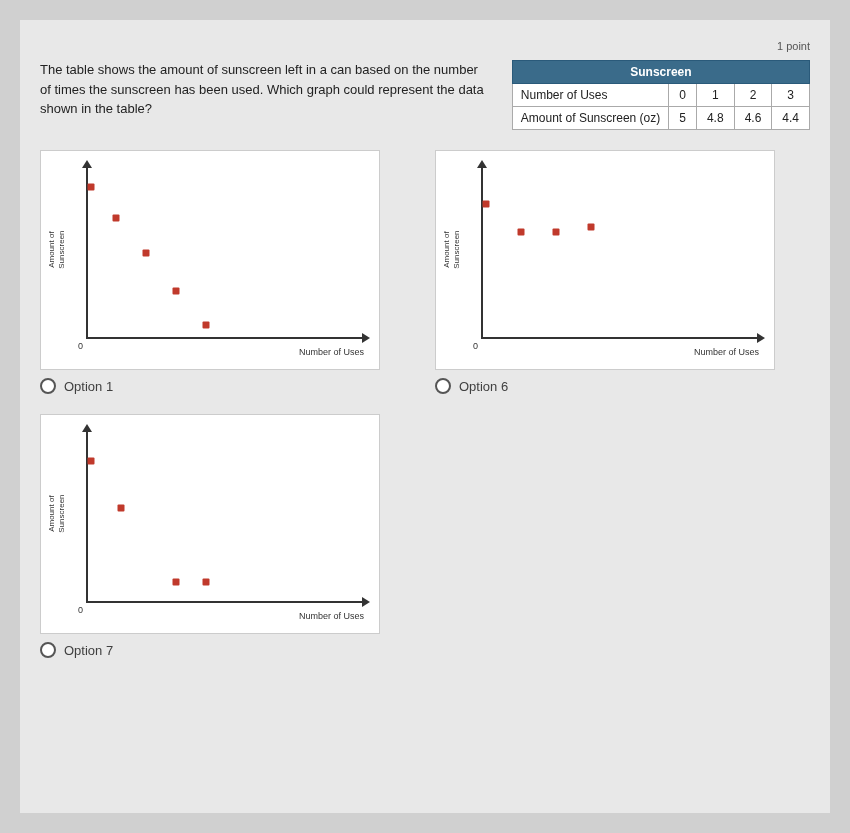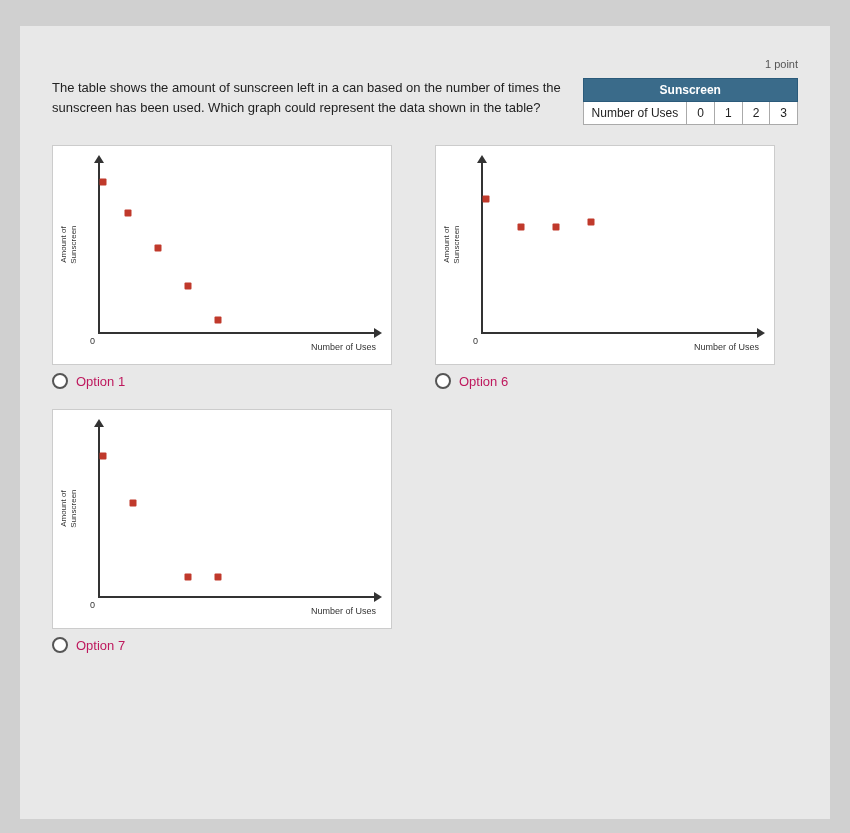--- a/index.html
+++ b/index.html
@@ -6,23 +6,22 @@
     body {
       background: #d0d0d0;
       font-family: Arial, sans-serif;
       font-size: 13px;
       width: 850px;
       min-height: 833px;
       padding: 20px;
     }
     .main-container {
       background: #e8e8e8;
-      padding: 32px;
+      padding: 20px;
       min-height: 793px;
-      margin-top: 6px;
     }
     .top-section {
       display: flex;
       gap: 20px;
       margin-bottom: 20px;
     }
     .question-text {
       flex: 1;
       font-size: 13px;
       line-height: 1.5;
@@ -74,21 +73,21 @@
       border: 1px solid #ccc;
       position: relative;
       overflow: hidden;
     }
     .option-label {
       display: flex;
       align-items: center;
       gap: 8px;
       margin-top: 8px;
       font-size: 13px;
-      color: #be185d;
+      color: #404040;
     }
     .option-radio {
       width: 16px;
       height: 16px;
       border: 2px solid #555;
       border-radius: 50%;
       background: white;
       flex-shrink: 0;
     }
     
@@ -195,20 +194,27 @@
           </tr>
         </thead>
         <tbody>
           <tr>
             <td class="row-label">Number of Uses</td>
             <td>0</td>
             <td>1</td>
             <td>2</td>
             <td>3</td>
           </tr>
+          <tr>
+            <td class="row-label">Amount of Sunscreen (oz)</td>
+            <td>5</td>
+            <td>4.8</td>
+            <td>4.6</td>
+            <td>4.4</td>
+          </tr>
         </tbody>
       </table>
     </div>
   </div>
 
   <div class="options-grid">
 
     <div class="option-item">
       <div class="graph-box">
         <div class="y-axis-label-container">

